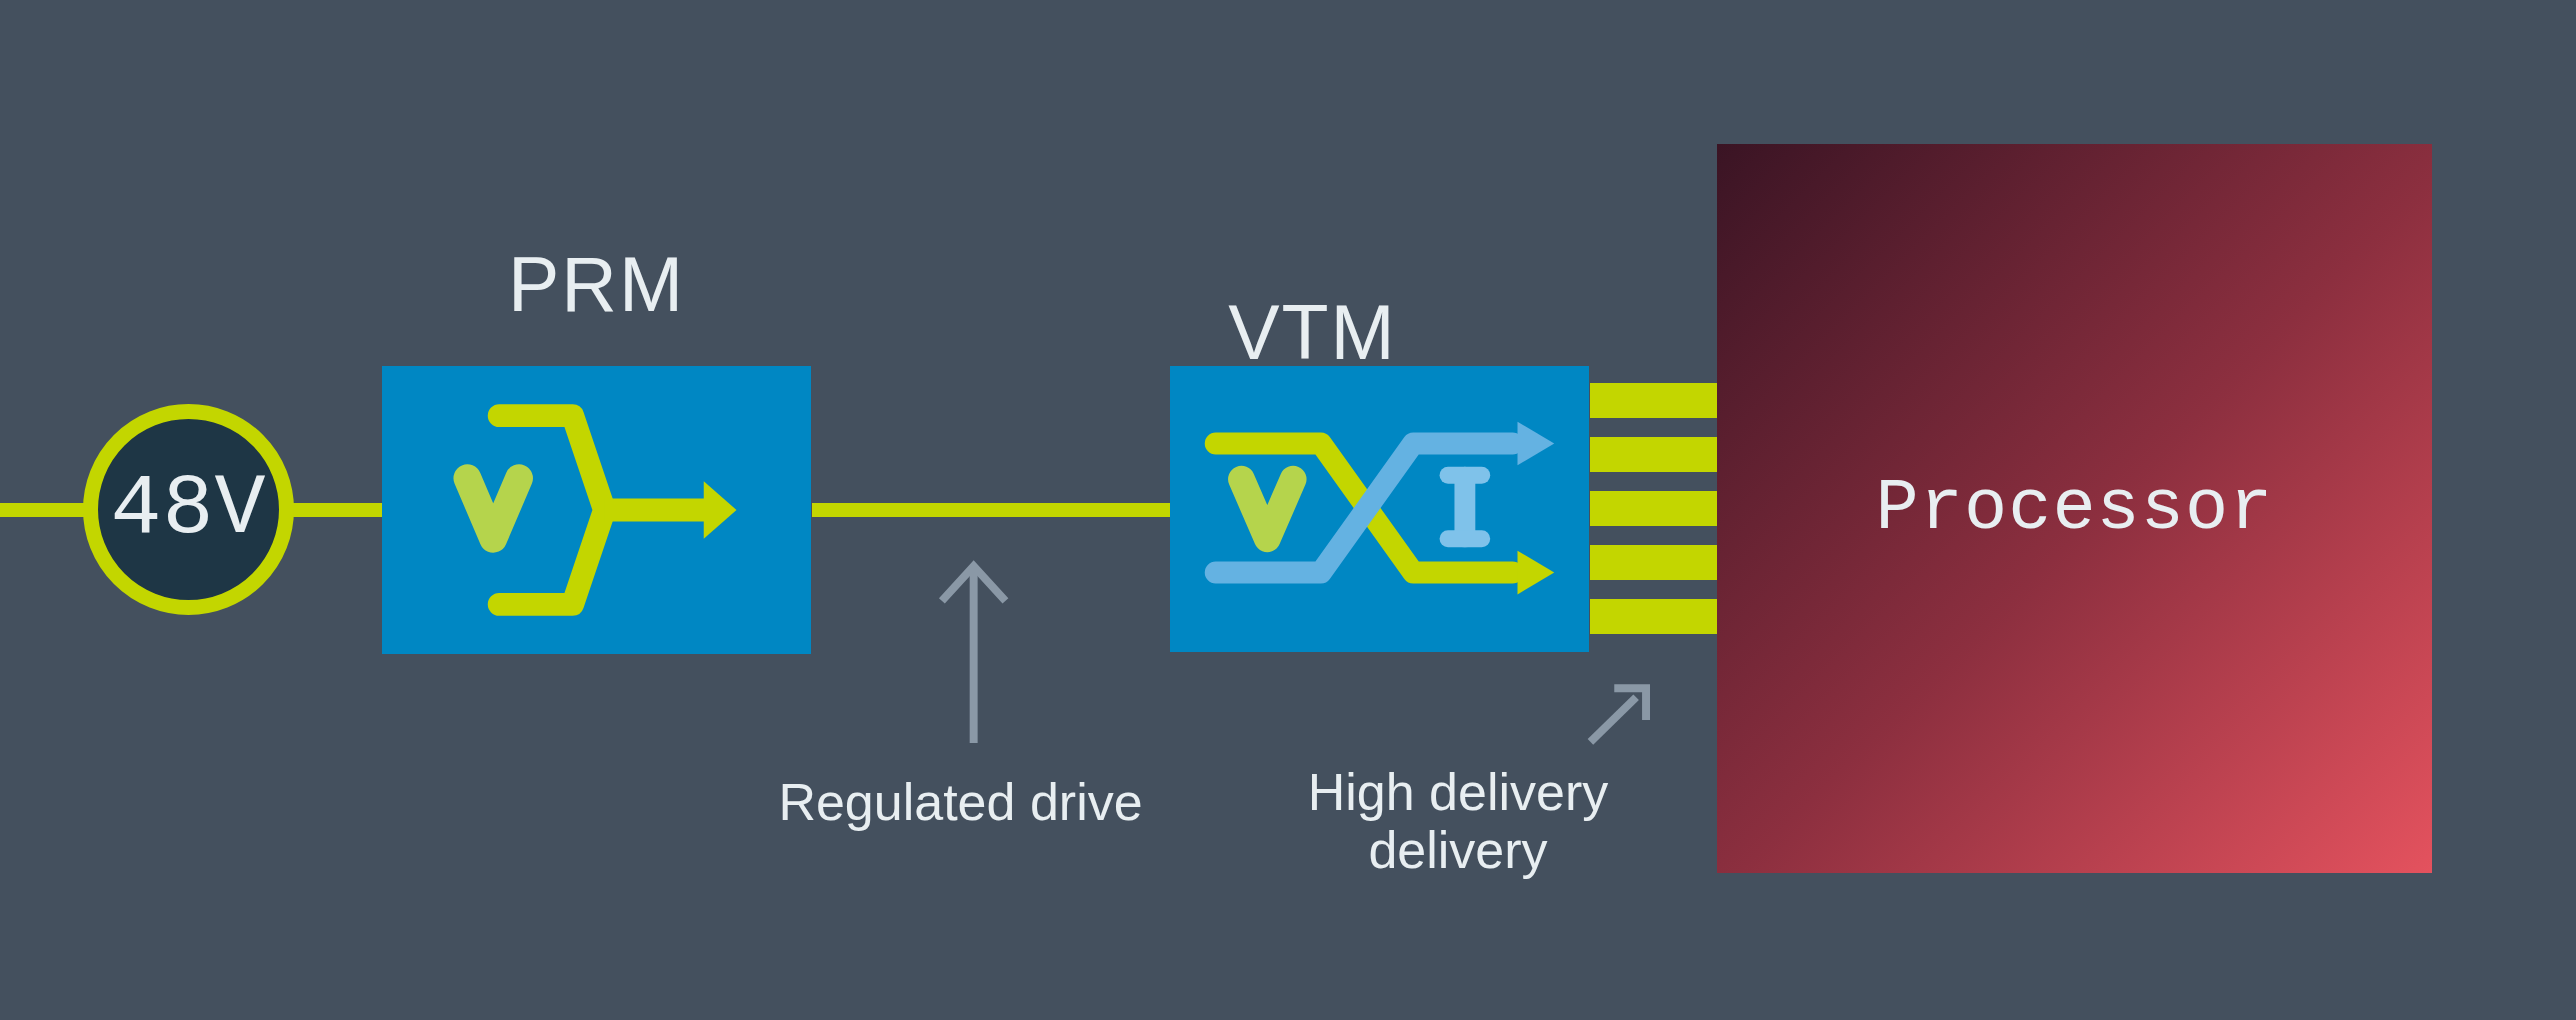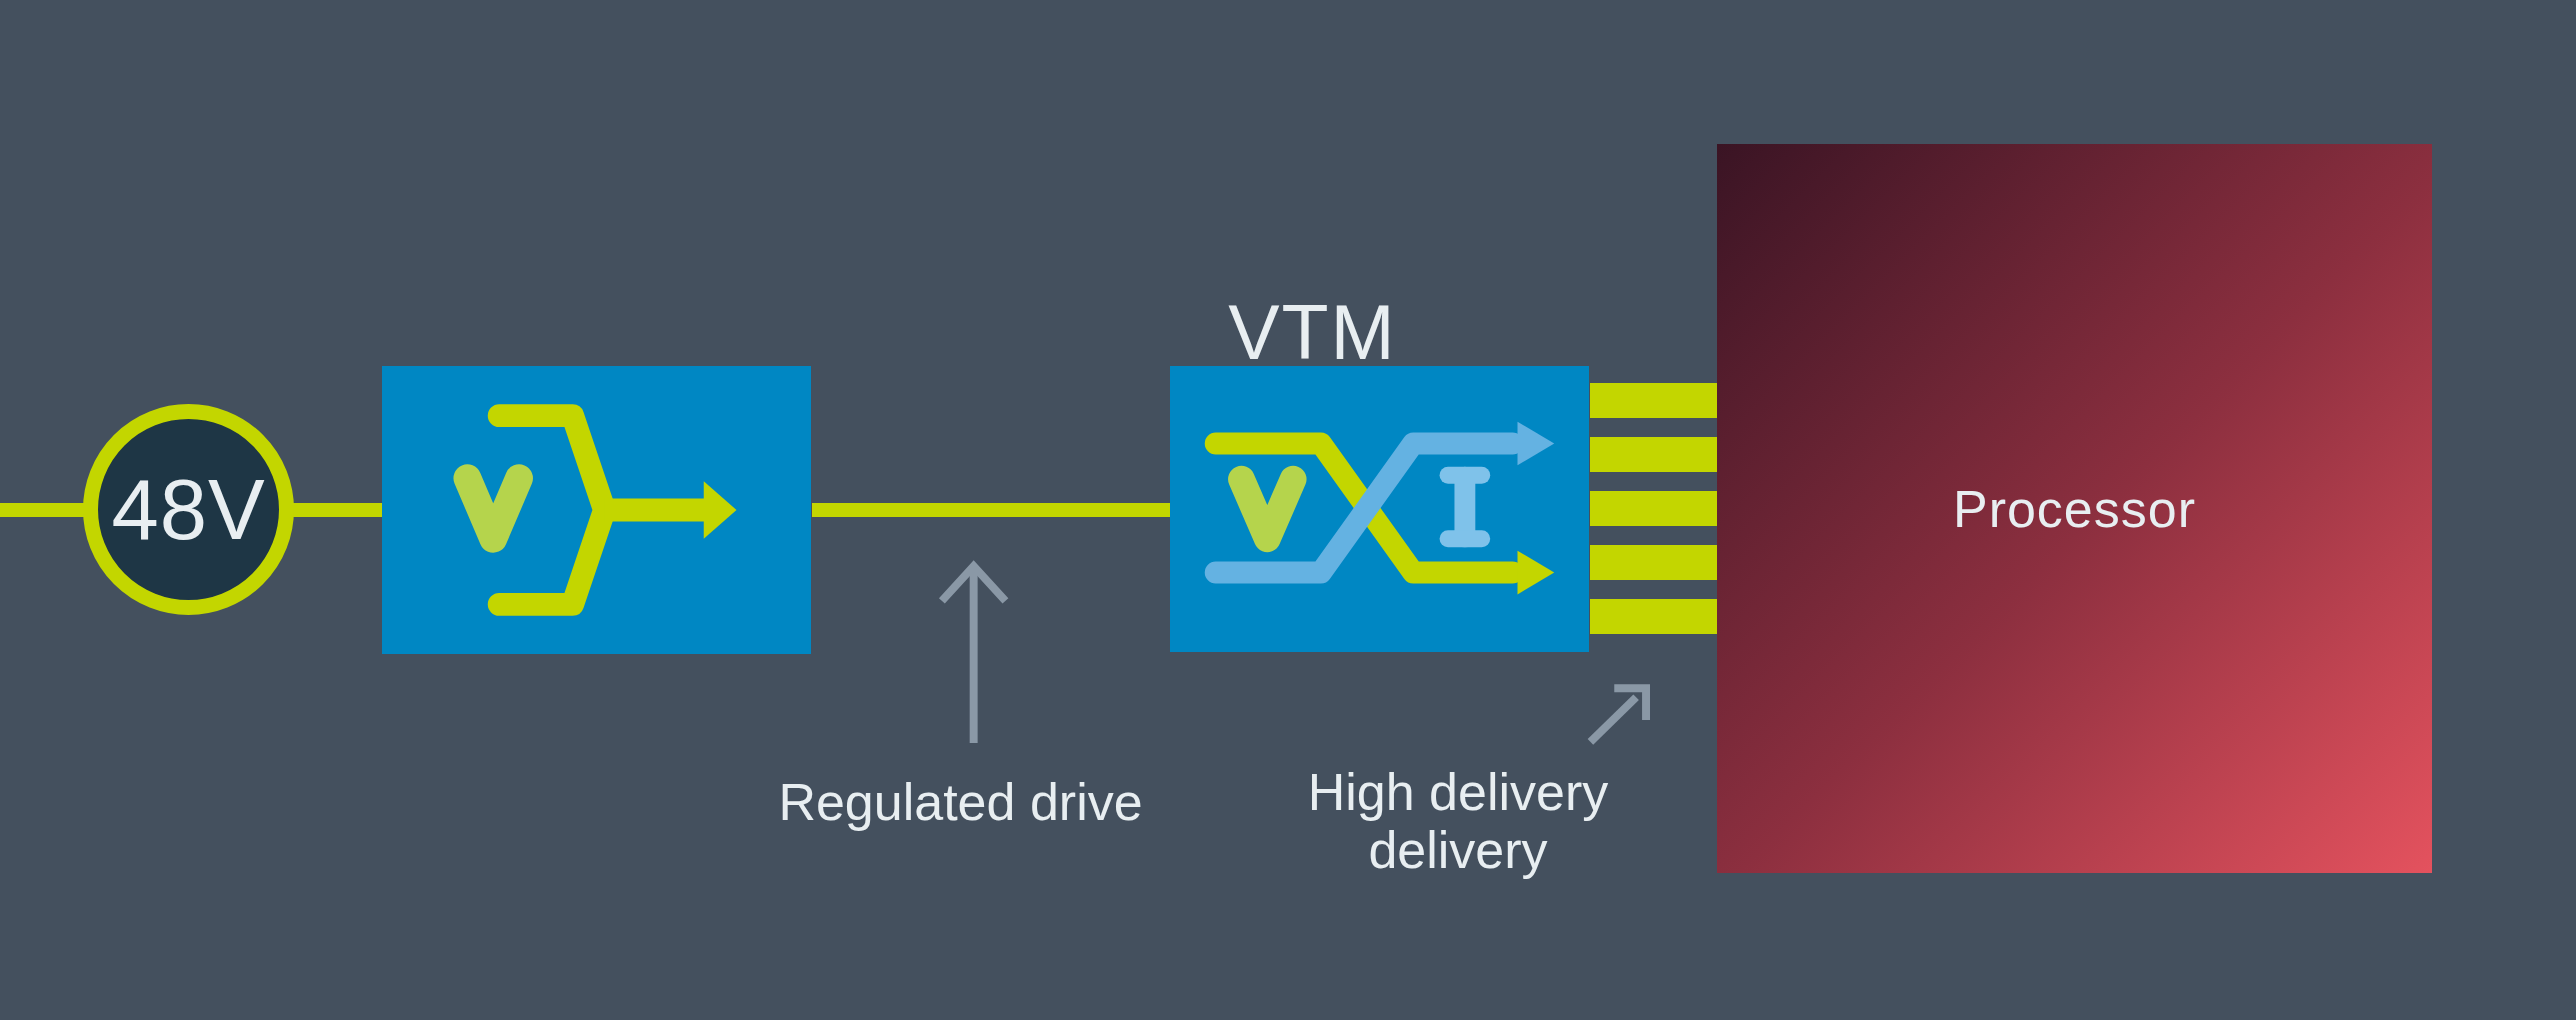--- a/index.html
+++ b/index.html
@@ -14,21 +14,21 @@
   
   .wire{position:absolute;height:14px;background:var(--green);}
   .bus{position:absolute;left:1590px;top:383px;width:127px;display:flex;flex-direction:column;gap:19px;}
   .bus-bar{width:127px;height:35px;background:var(--green);}
 
   
   .source-circle{
     position:absolute;left:83px;top:404px;width:211px;height:211px;
     box-sizing:border-box;border:15px solid var(--green);border-radius:50%;
     background:var(--circleFill);
-    display:flex;align-items:center;justify-content:center;
+    display:flex;align-items:center;justify-content:center;font-family:Liberation Mono, monospace;
   }
   .source-label{color:var(--textLight);font-size:85px;letter-spacing:1px;}
 
   
   .module-box{position:absolute;background:var(--blue);}
   .prm-box{left:382px;top:366px;width:429px;height:288px;}
   .vtm-box{left:1170px;top:366px;width:419px;height:286px;}
   .module-box svg{position:absolute;left:0;top:0;width:100%;height:100%;}
 
   .module-title{
@@ -38,21 +38,21 @@
   }
   .prm-title{left:382px;width:429px;}
   .vtm-title{left:1103px;width:419px;margin-top:48px;}
 
   
   .processor{
     position:absolute;left:1717px;top:144px;width:715px;height:729px;
     background:linear-gradient(135deg,var(--procDark) 0%,var(--procMid) 52%,var(--procLight) 100%);
     display:flex;align-items:center;justify-content:center;
   }
-  .processor-label{color:var(--textLight);font-size:52px;letter-spacing:1px;}
+  .processor-label{color:var(--textLight);font-size:72px;letter-spacing:1px;font-family:Liberation Mono, monospace;}
 
   
   .annotation{
     position:absolute;color:var(--textLight);
     font-size:52px;text-align:center;line-height:1.12;
   }
   .regulated-drive{left:613px;top:773px;width:695px;}
   .high-current{left:1160px;top:763px;width:596px;}
 
   .overlay-arrows{position:absolute;left:0;top:0;width:2576px;height:1020px;pointer-events:none;}
@@ -72,20 +72,21 @@
 <div class="canvas">
 
   <div class="wire" style="left:0;top:503px;width:85px;"></div>
   <div class="wire" style="left:292px;top:503px;width:91px;"></div>
   <div class="wire" style="left:812px;top:503px;width:359px;"></div>
 
   <div class="source-circle">
     <span class="source-label">48V</span>
   </div>
 
+  <div class="module-title prm-title">PRM</div>
   <div class="module-box prm-box">
     <svg viewBox="0 0 432 290">
       <path class="st-green" d="M118 50 H192 L224 145 L192 240 H118" stroke-width="23" stroke-linecap="round" stroke-linejoin="round"></path>
       <path class="st-green" d="M224 145 H330" stroke-width="23"></path>
       <polygon class="fl-green" points="324,116 357,145 324,174"></polygon>
       <path class="st-green-light" d="M86 113 L112 174 L138 113" stroke-width="28" stroke-linecap="round" stroke-linejoin="round"></path>
     </svg>
   </div>
 
   <div class="module-title vtm-title">VTM</div>

